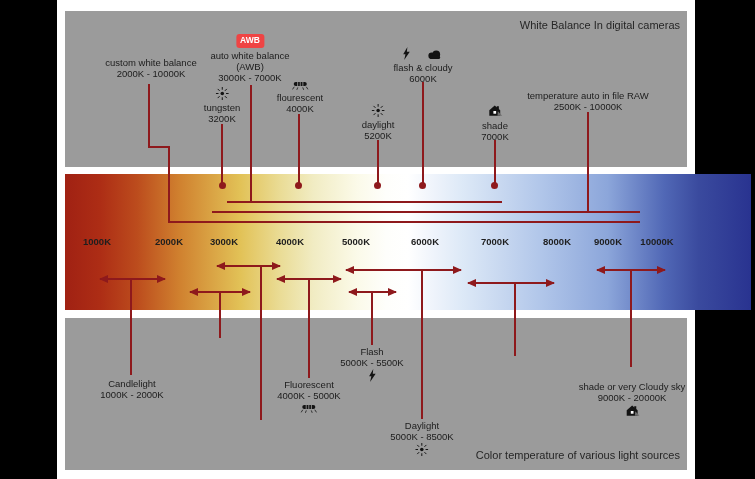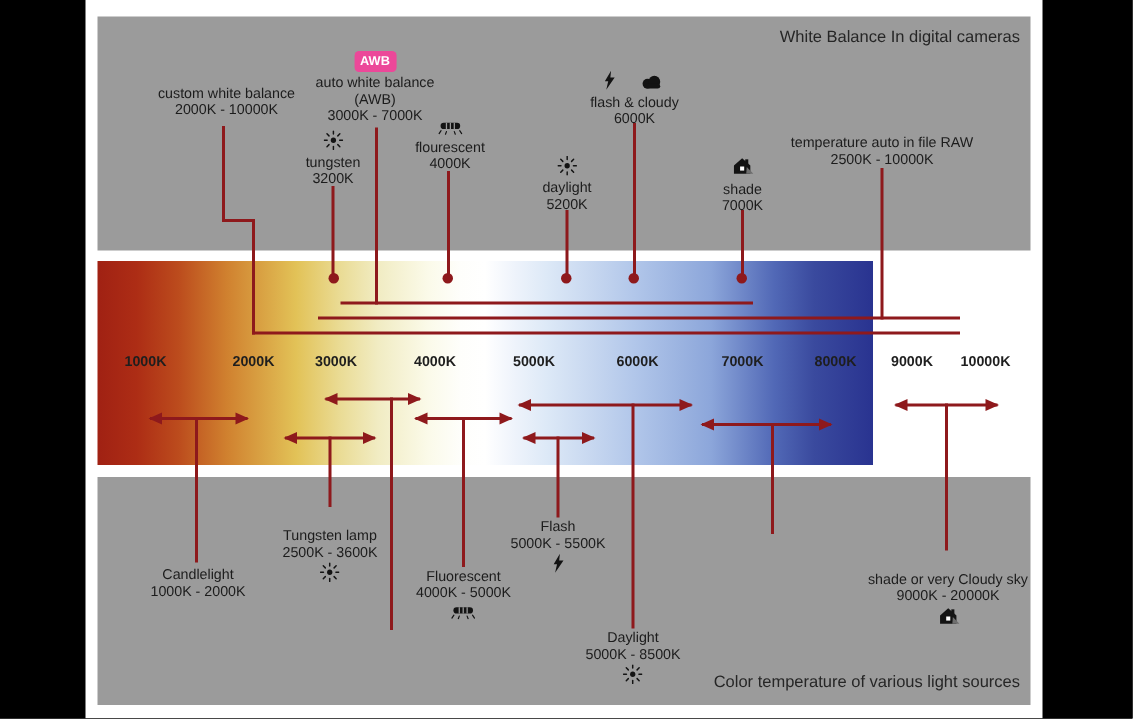--- a/index.html
+++ b/index.html
@@ -2,35 +2,35 @@
 <html><head>
 <meta charset="utf-8">
 <style>
   html,body{margin:0;padding:0;background:#000;}
   .stage{position:relative;width:755px;height:479px;background:#000;overflow:hidden;
          font-family:"Liberation Sans",sans-serif;color:#1c1c1c;}
   .canvas{position:absolute;left:57px;top:0;width:638px;height:479px;background:#fff;}
   .panel{position:absolute;left:65px;width:622px;background:#9b9b9b;}
   .panel-top{top:11px;height:156px;}
   .panel-bottom{top:318px;height:152px;}
-  .bar{position:absolute;left:65px;top:174px;width:517px;height:136px;
+  .bar{position:absolute;left:65px;top:174px;width:686px;height:136px;
        background:linear-gradient(to right,
         #a02113 0%, #ad2d15 5.1%, #bc4c1d 10.5%, #d0812f 16.7%, #e2c257 25.6%,
         #eadc96 31.4%, #f1ecc3 36.2%, #fbfae9 42.6%, #fefefb 46.8%, #ffffff 50%,
         #eef3fb 53.9%, #dde9f7 57.9%, #c8d8f0 63.5%, #b2c7ea 69.1%, #8ca6da 79.1%,
         #5168b6 87.3%, #3a4a9e 92.4%, #293390 100%);}
   .title{position:absolute;right:7px;top:8px;font-size:11px;color:#262626;}
   .caption{position:absolute;right:7px;bottom:9px;font-size:11px;color:#262626;padding-left:16px;}
   .tick{position:absolute;top:62px;transform:translateX(-50%);font-size:9.5px;font-weight:700;color:#1e1e1e;}
   .tk0{left:32px}.tk1{left:104px}.tk2{left:159px}.tk3{left:225px}.tk4{left:291px}
   .tk5{left:360px}.tk6{left:430px}.tk7{left:492px}.tk8{left:543px}.tk9{left:592px}
   .lbl{position:absolute;transform:translateX(-50%);text-align:center;
        font-size:9.5px;line-height:11px;white-space:nowrap;}
   .ic{display:inline-block;line-height:0;margin:1px 2px;}
-  .awb-badge{display:inline-block;background:#ec4899;color:#fff;font-weight:700;font-size:8.5px;
+  .awb-badge{display:inline-block;background:#ef4444;color:#fff;font-weight:700;font-size:8.5px;
              padding:1px 4px 2px 4px;border-radius:3px;margin-bottom:2px;}
   .seg{position:absolute;background:#8e191c;}
   .dot{position:absolute;width:7px;height:7px;border-radius:50%;background:#8e191c;}
   
   .l-custom-v1{left:148px;top:84px;width:2px;height:64px}
   .l-custom-h1{left:148px;top:146px;width:22px;height:2px}
   .l-custom-v2{left:168px;top:146px;width:2px;height:77px}
   .l-custom-range{left:168px;top:221px;width:472px;height:2px}
   .l-awb-v{left:250px;top:85px;width:2px;height:118px}
   .l-awb-range{left:227px;top:201px;width:275px;height:2px}
@@ -234,37 +234,20 @@
   <div class="seg s-dayb"></div>
   <div class="arrow a-shcloudy"></div>
   <div class="seg s-shcloudy"></div>
   <div class="arrow a-shvcloudy"></div>
   <div class="seg s-shvcloudy"></div>
 
   <div class="lbl p-candle">
     <div>Candlelight</div>
     <div>1000K - 2000K</div>
   </div>
-  <div class="lbl p-tlamp">
-    <div>Tungsten lamp</div>
-    <div>2500K - 3600K</div>
-    <span class="ic"><svg width="13" height="13" viewBox="0 0 20 20">
-          <g stroke="#131313" stroke-width="1.5" stroke-linecap="round">
-            <line x1="10" y1="0.6" x2="10" y2="3.6"></line>
-            <line x1="10" y1="16.4" x2="10" y2="19.4"></line>
-            <line x1="0.6" y1="10" x2="3.6" y2="10"></line>
-            <line x1="16.4" y1="10" x2="19.4" y2="10"></line>
-            <line x1="3.4" y1="3.4" x2="5.5" y2="5.5"></line>
-            <line x1="14.5" y1="14.5" x2="16.6" y2="16.6"></line>
-            <line x1="16.6" y1="3.4" x2="14.5" y2="5.5"></line>
-            <line x1="3.4" y1="16.6" x2="5.5" y2="14.5"></line>
-          </g>
-          <circle cx="10" cy="10" r="2.7" fill="#131313"></circle>
-        </svg></span>
-  </div>
   <div class="lbl p-fluorb">
     <div>Fluorescent</div>
     <div>4000K - 5000K</div>
     <span class="ic"><svg width="17" height="11" viewBox="0 0 26 16">
           <g stroke="#131313" stroke-width="1.2" stroke-linecap="round">
             <line x1="3.5" y1="12" x2="1.5" y2="15"></line>
             <line x1="9" y1="13" x2="8" y2="15.6"></line>
             <line x1="17" y1="13" x2="18" y2="15.6"></line>
             <line x1="22.5" y1="12" x2="24.5" y2="15"></line>
           </g>

